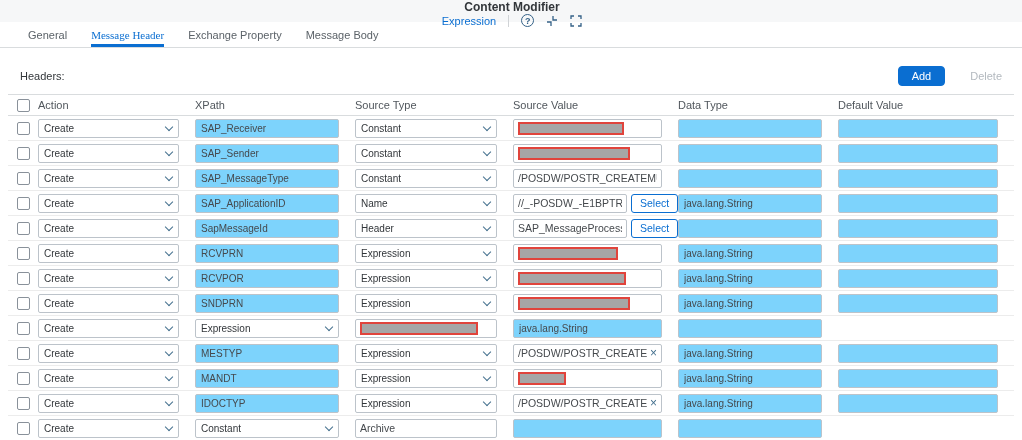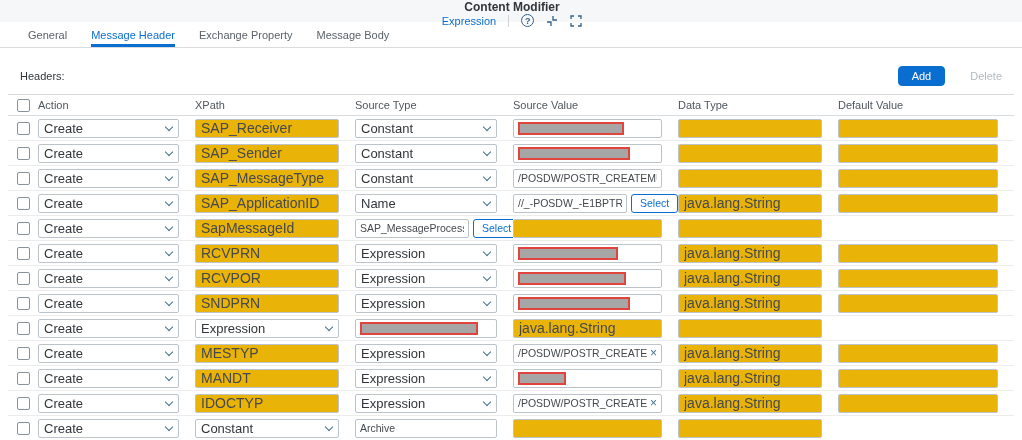--- a/index.html
+++ b/index.html
@@ -17,21 +17,21 @@
     color:#346187; font-size:9px; font-weight:bold; display:inline-flex; align-items:center;
     justify-content:center; cursor:pointer; }
   .icon-svg { display:inline-flex; cursor:pointer; }
   .icon-svg svg { stroke:#346187; fill:none; stroke-width:1.3; }
 
   
   .tab-strip { height:26px; display:flex; align-items:stretch; gap:24px; padding-left:28px;
     background:#fff; border-bottom:1px solid #d9dcde; }
   .tab { display:flex; align-items:center; color:#5b6268; cursor:pointer;
     border-bottom:3px solid transparent; padding-top:3px; }
-  .tab.active { color:#0a6ed1; border-bottom-color:#0a6ed1; }
+  .tab.active { color:#0a6ed1; border-bottom-color:#0a6ed1;font-family:Liberation Serif, serif; }
 
   
   .toolbar { display:flex; align-items:center; justify-content:space-between;
     padding:18px 14px 8px 20px; }
   .toolbar-right { display:flex; align-items:center; }
   .add-btn { background:#0a6ed1; color:#fff; border:1px solid #0a6ed1; border-radius:4px;
     padding:3px 13px; font-size:11px; font-family:inherit; cursor:pointer; }
   .delete-btn { color:#b3b9bf; margin-left:25px; margin-right:6px; cursor:default; }
 
   
@@ -43,26 +43,26 @@
   .body-row { height:25px; border-bottom:1px solid #ececec; }
   .cell { padding-right:6px; overflow:hidden; display:flex; align-items:center; }
   .cell-check { justify-content:center; padding-right:0; }
   .colhead { font-size:11px; }
   .cb { appearance:none; -webkit-appearance:none; width:13px; height:13px;
     border:1px solid #89919a; border-radius:2px; background:#fff; cursor:pointer; }
 
   .select-like { width:calc(100% - 10px); height:19px; border:1px solid #bcc3ca; border-radius:2px;
     background:#fff; display:flex; align-items:center; justify-content:space-between;
     padding:0 6px 0 5px; cursor:pointer; }
-  .sel-text { font-size:13px; color:#32363a; white-space:nowrap; overflow:hidden; }
+  .sel-text { font-size:10px; color:#32363a; white-space:nowrap; overflow:hidden; }
   .chev { width:6px; height:6px; border-right:1.5px solid #44708e; border-bottom:1.5px solid #44708e;
     transform:rotate(45deg); margin-top:-3px; flex:none; }
 
   .tin { width:calc(100% - 10px); height:19px; border:1px solid #bcc3ca; border-radius:2px;
-    background:#eab308; font-family:inherit; font-size:14px; color:#45494d; padding:0 5px; }
+    background:#7dd3fc; font-family:inherit; font-size:10px; color:#45494d; padding:0 5px; }
 
   .cell-sv { display:flex; align-items:center; }
   .ilike { width:calc(100% - 10px); height:19px; border:1px solid #bcc3ca; border-radius:2px;
     background:#fff; display:flex; align-items:center; padding:0 4px; overflow:hidden; flex:none; }
   .ilike.narrow { width:114px; }
   .sv-text { font-size:10.5px; color:#45494d; white-space:nowrap; overflow:hidden; flex:1; }
   .clear { color:#44708e; font-size:12px; line-height:1; margin-left:3px; cursor:pointer; flex:none; }
   .redacted { height:13px; background:#a6a6a6; border:2px solid #e0443c; flex:none; }
   .select-btn { height:19px; margin-left:4px; padding:0 8px; background:#fff; color:#0a6ed1;
     border:1px solid #0a6ed1; border-radius:3px; font-family:inherit; font-size:10.5px;
@@ -257,20 +257,26 @@
     </div>
     <div class="cell">
       <div class="select-like">
         <span class="sel-text">Create</span>
         <span class="chev"></span>
       </div>
     </div>
     <div class="cell">
       <input class="tin" value="SapMessageId" style="">
     </div>
+    <div class="cell">
+      <div class="select-like">
+        <span class="sel-text">Header</span>
+        <span class="chev"></span>
+      </div>
+    </div>
     <div class="cell cell-sv">
           <div class="ilike narrow">
             <span class="sv-text">SAP_MessageProcessing...</span>
           </div>
           <button class="select-btn">Select</button>
         </div>
     <div class="cell">
       <input class="tin" style="">
     </div>
     <div class="cell">

